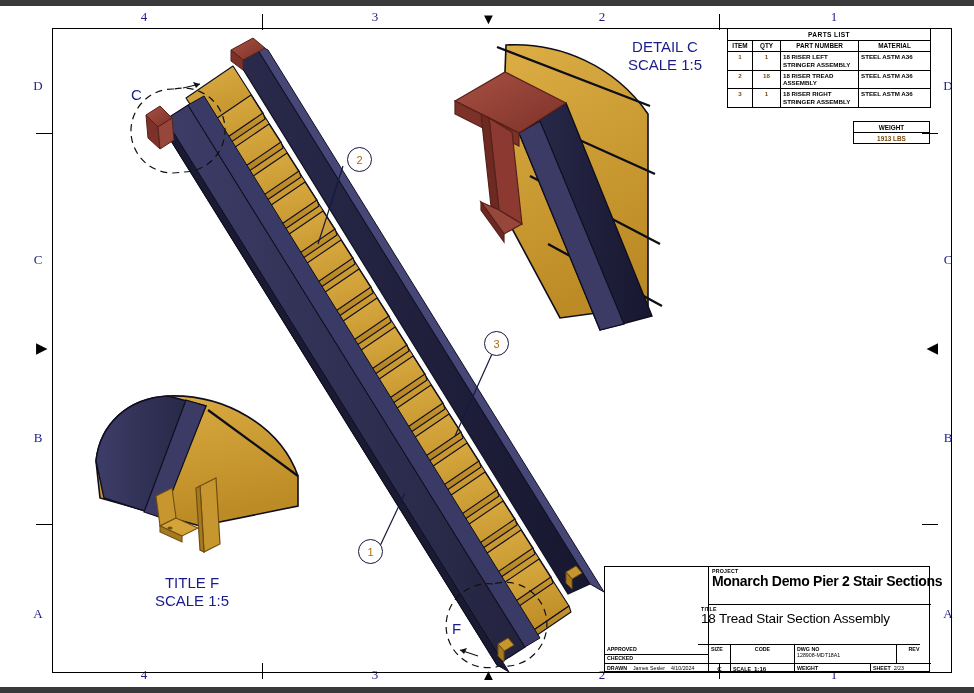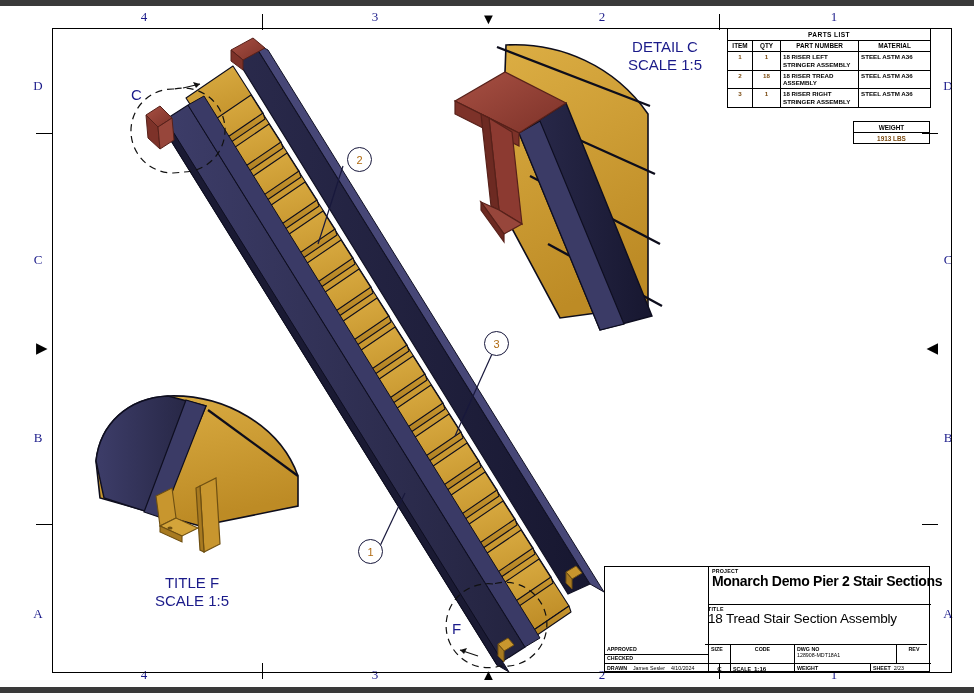--- a/index.html
+++ b/index.html
@@ -119,21 +119,21 @@
     box-sizing: border-box;
   }
   .tb-project {
     position: absolute; left: 104px; top: 0;
     width: 222px; height: 38px;
     border-bottom: 1.2px solid #000;
     box-sizing: border-box;
     padding: 1px 3px;
   }
   .tb-titlerow {
-    position: absolute; left: 100px; top: 38px;
+    position: absolute; left: 93px; top: 38px;
     width: 222px; height: 40px;
     border-bottom: 1.2px solid #000;
     box-sizing: border-box;
     padding: 1px 3px;
   }
   .tb-caption { font-size: 5.3px; font-weight: bold; letter-spacing: .2px; }
   .tb-project-value {
     font-size: 14px; font-weight: bold; line-height: 1.05;
     white-space: nowrap; letter-spacing: -0.3px;
   }

